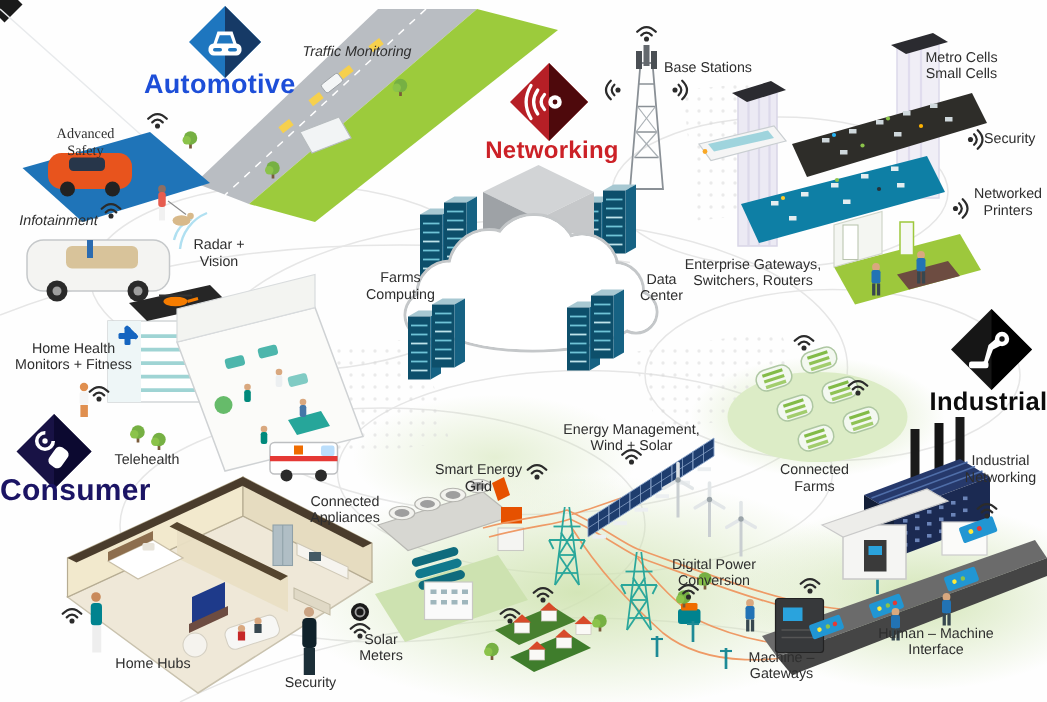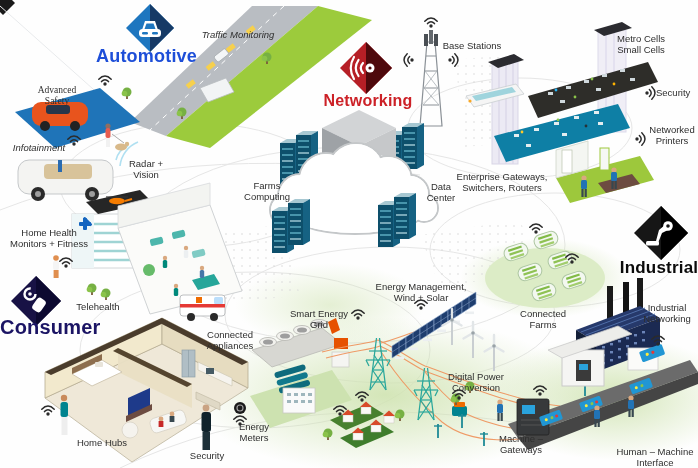--- a/index.html
+++ b/index.html
@@ -663,29 +663,29 @@
 Computing</div>
 <div class="lbl" style="left:415px;top:181px;width:52px;">Data
 Center</div>
 <div class="lbl" style="left:5px;top:227px;width:88px;">Home Health
 Monitors + Fitness</div>
 <div class="lbl" style="left:72px;top:301px;width:52px;text-align:center;">Telehealth</div>
 <div class="lbl" style="left:198px;top:329px;width:64px;">Connected
 Appliances</div>
 <div class="lbl" style="left:72px;top:437px;width:60px;">Home Hubs</div>
 <div class="lbl" style="left:182px;top:450px;width:50px;">Security</div>
-<div class="lbl" style="left:228px;top:421px;width:52px;">Energy
+<div class="lbl" style="left:228px;top:421px;width:52px;">Solar
 Meters</div>
 <div class="lbl" style="left:281px;top:308px;width:76px;">Smart Energy
 Grid</div>
 <div class="lbl" style="left:441px;top:371px;width:70px;">Digital Power
 Conversion</div>
 <div class="lbl" style="left:369px;top:281px;width:104px;">Energy Management,
 Wind + Solar</div>
 <div class="lbl" style="left:515px;top:308px;width:56px;">Connected
 Farms</div>
 <div class="lbl" style="left:639px;top:302px;width:56px;">Industrial
 Networking</div>
 <div class="lbl" style="left:477px;top:433px;width:88px;">Machine – Gateways</div>
-<div class="lbl" style="left:611px;top:417px;width:88px;margin-top:29px;">Human – Machine
+<div class="lbl" style="left:580px;top:417px;width:88px;">Human – Machine
 Interface</div>
 
 </div>
 
 </body></html>

